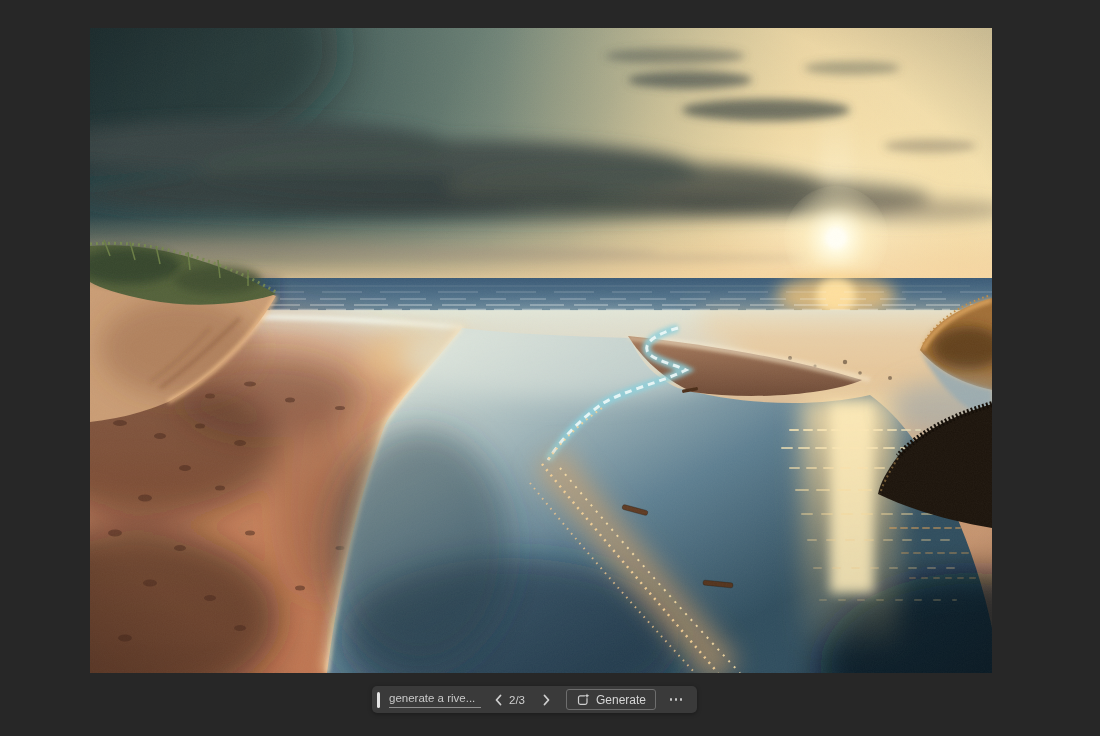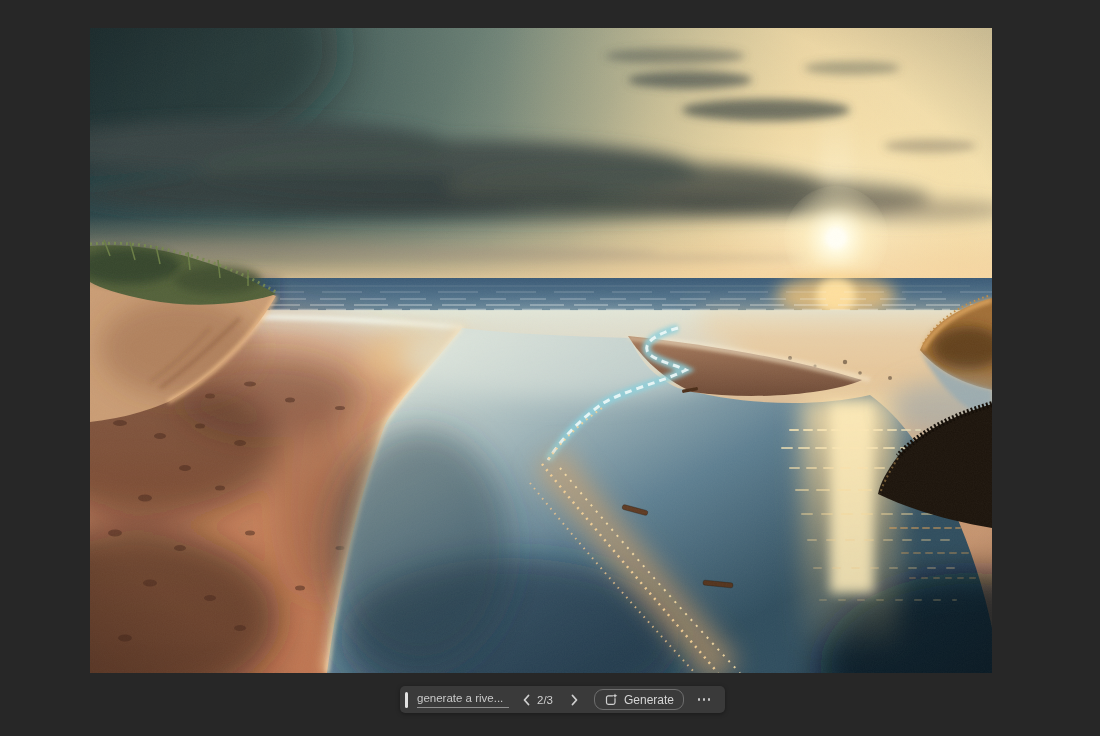--- a/index.html
+++ b/index.html
@@ -11,39 +11,39 @@
     font-family:"Liberation Sans", sans-serif;
   }
   .canvas-image{
     position:absolute;left:90px;top:28px;width:902px;height:645px;
     overflow:hidden;
   }
   .canvas-image svg{display:block;width:100%;height:100%;}
 
   
   .toolbar{
-    position:absolute;left:400px;top:686px;height:27px;
+    position:absolute;left:372px;top:686px;height:27px;
     background:#3a3a3a;border-radius:5px;
     display:flex;align-items:center;
     padding:0 10px 0 5px;
     box-shadow:0 1px 4px rgba(0,0,0,.35);
   }
   .grip{width:3px;height:16px;background:#e3e3e3;border-radius:2px;margin-right:9px;flex:0 0 auto;cursor:grab;}
   .prompt{
     width:92px;font-size:11.5px;color:#c9c9c9;line-height:14px;
     border-bottom:1px solid #8f8f8f;padding-bottom:2px;
     white-space:nowrap;overflow:hidden;cursor:text;
   }
   button{background:none;border:none;padding:0;margin:0;color:inherit;font:inherit;cursor:pointer;display:flex;align-items:center;justify-content:center;}
   .nav-btn{width:18px;height:20px;margin:0 2px;}
   .nav-btn:first-of-type{margin-left:8px;}
   .pager{font-size:11.5px;color:#d0d0d0;width:26px;text-align:left;}
   .generate-btn{
     margin-left:9px;height:21px;padding:0 9px;
-    border:1px solid #6e6e6e;border-radius:9px;
+    border:1px solid #6e6e6e;border-radius:3px;
     color:#d6d6d6;font-size:12px;gap:6px;
   }
   .more-btn{margin-left:9px;width:22px;height:20px;}
   .dots{display:flex;gap:2.5px;align-items:center;}
   .dots i{width:2.5px;height:2.5px;border-radius:50%;background:#c6c6c6;display:block;}
 </style>
 </head>
 <body>
 
 <div class="canvas-image">

